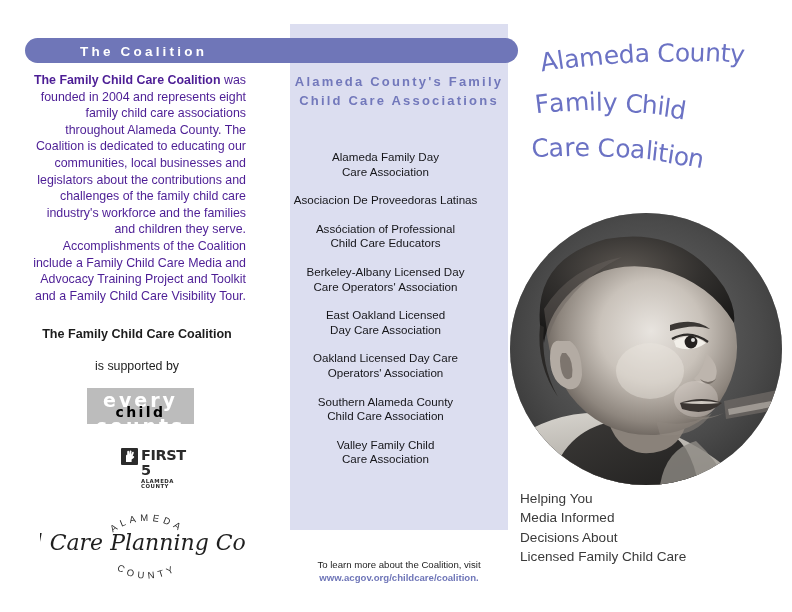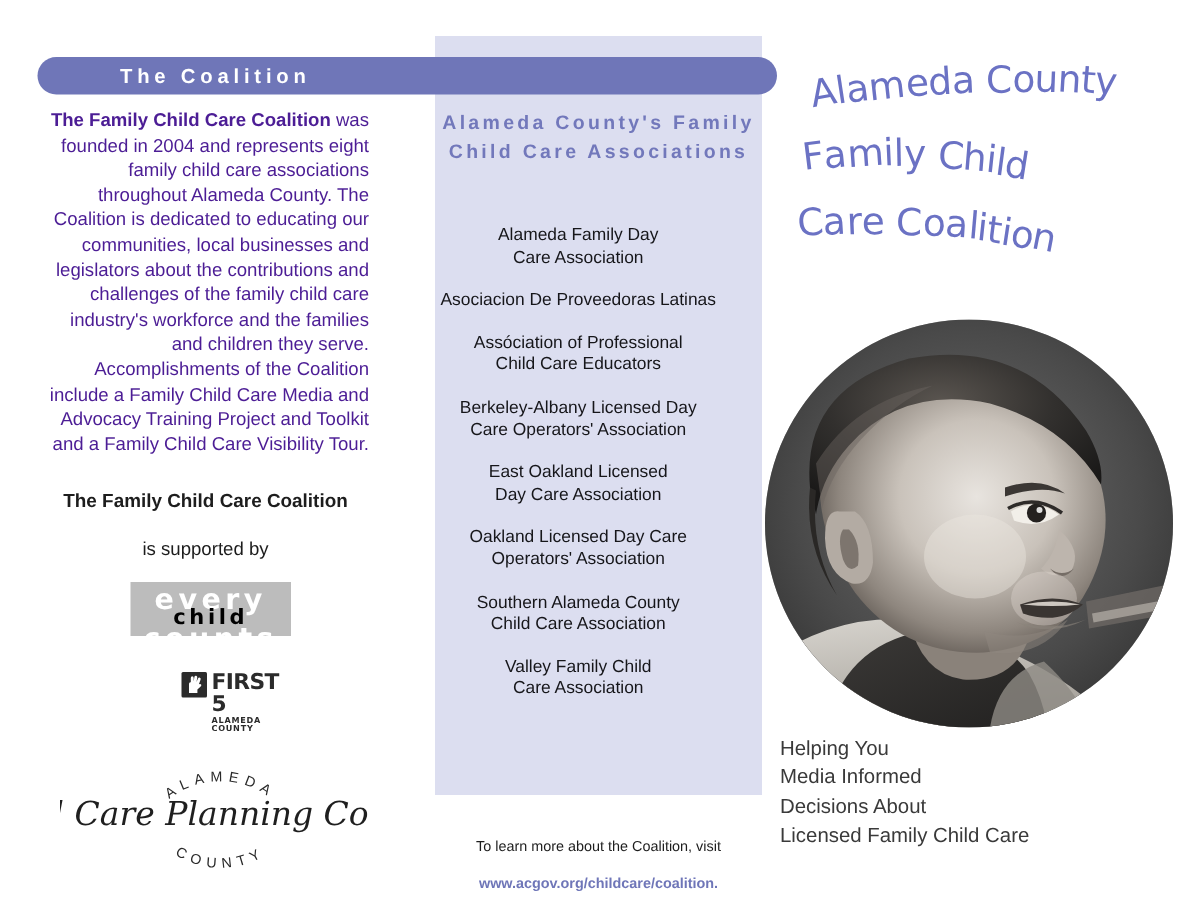--- a/index.html
+++ b/index.html
@@ -106,21 +106,21 @@
   }
   .assoc-item{
     font-size:11.6px;line-height:14.6px;color:#16161a;
     margin-bottom:14px;
   }
   .learn-more{
     position:absolute;left:290px;top:559px;width:218px;
     text-align:center;z-index:6;
   }
   .learn-line{font-size:9.6px;color:#1d1d1d;line-height:12.5px;}
-  .learn-url{font-size:9.6px;color:#6f76b8;font-weight:bold;line-height:12.5px;margin-top:12px;}
+  .learn-url{font-size:9.6px;color:#6f76b8;font-weight:bold;line-height:12.5px;}
 
   
   .title-wrap{
     position:absolute;left:520px;top:44px;width:272px;height:150px;
     z-index:8;pointer-events:none;
   }
   .title-line{
     position:absolute;
     font-family:"DejaVu Sans", sans-serif;
     color:#6b72c4;

